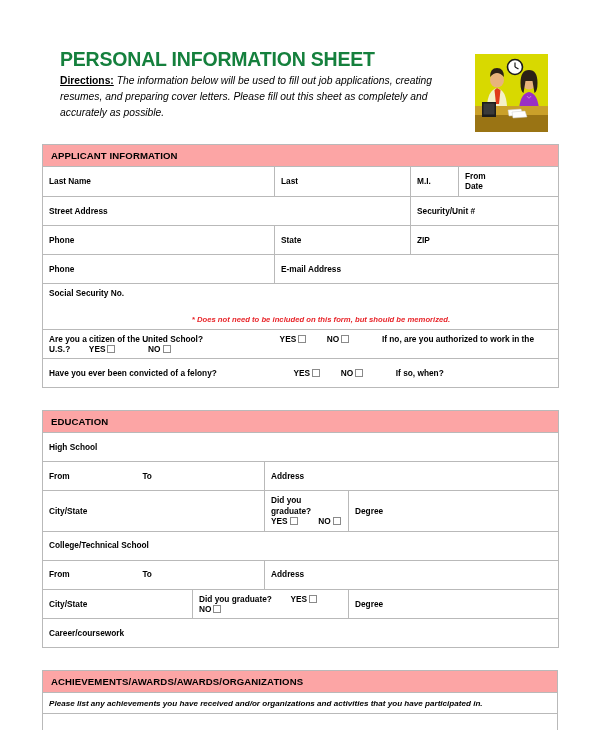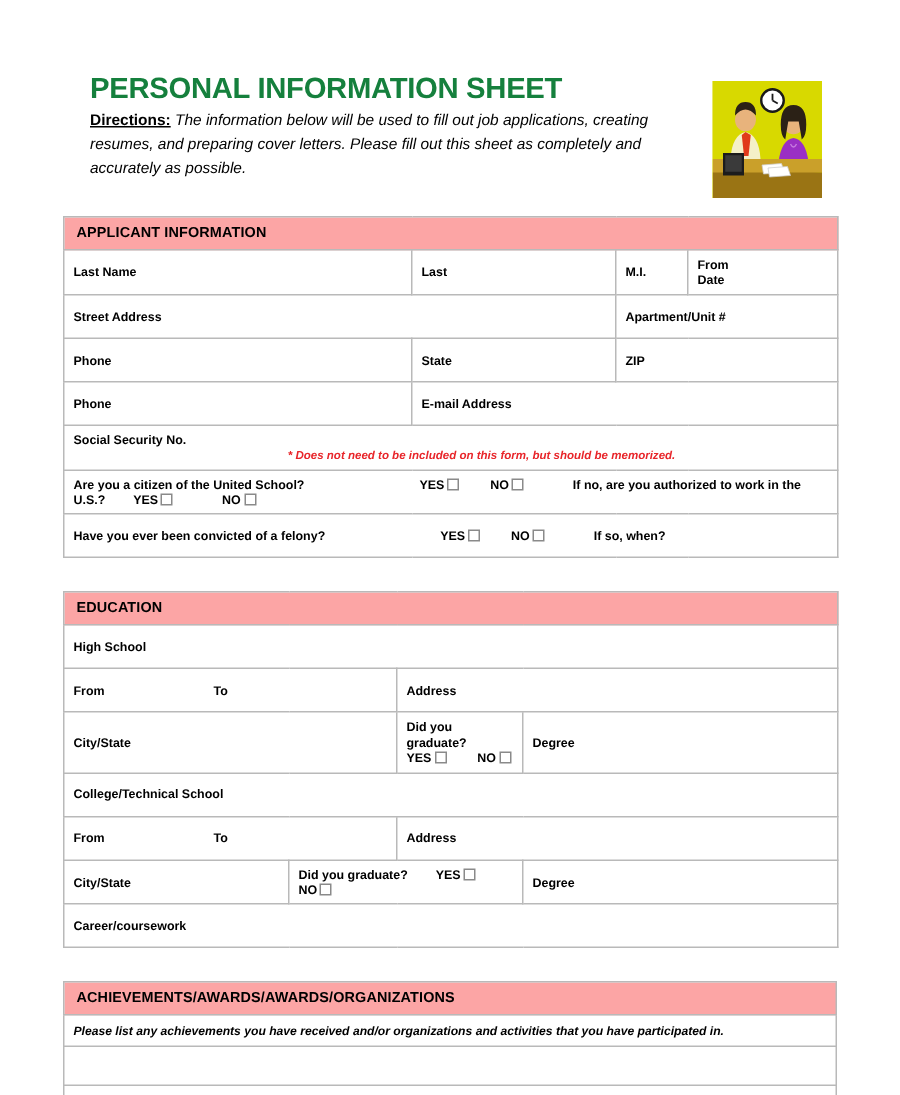--- a/index.html
+++ b/index.html
@@ -90,21 +90,21 @@
   }
   table.form td.tall { height: 20px; }
   table.form td.blank { height: 17px; font-weight: normal; }
   .note-red {
     color: #e8252a;
     font-style: italic;
     font-weight: bold;
     font-size: 7.7px;
     display: block;
     text-align: center;
-    margin-top: 1px;
+    margin-top: 17px;
     padding-left: 40px;
   }
   .inline-note {
     font-style: italic;
     font-weight: bold;
     font-size: 8.1px;
   }
   .gap { height: 22px; }
 
   
@@ -183,21 +183,21 @@
           <td class="tall"><span>Last Name</span></td>
           <td class="tall"><span>Last</span></td>
           <td class="tall"><span>M.I.</span></td>
           <td class="tall birth">
             <span>From</span><br>
             <span>Date</span>
           </td>
         </tr>
         <tr>
           <td class="tall" colspan="2"><span>Street Address</span></td>
-          <td class="tall" colspan="2"><span>Apartment/Unit #</span></td>
+          <td class="tall" colspan="2"><span>Security/Unit #</span></td>
         </tr>
         <tr>
           <td class="tall"><span>Phone</span></td>
           <td class="tall"><span>State</span></td>
           <td class="tall" colspan="2"><span>ZIP</span></td>
         </tr>
         <tr>
           <td class="tall"><span>Phone</span></td>
           <td class="tall" colspan="3"><span>E-mail Address</span></td>
         </tr>

